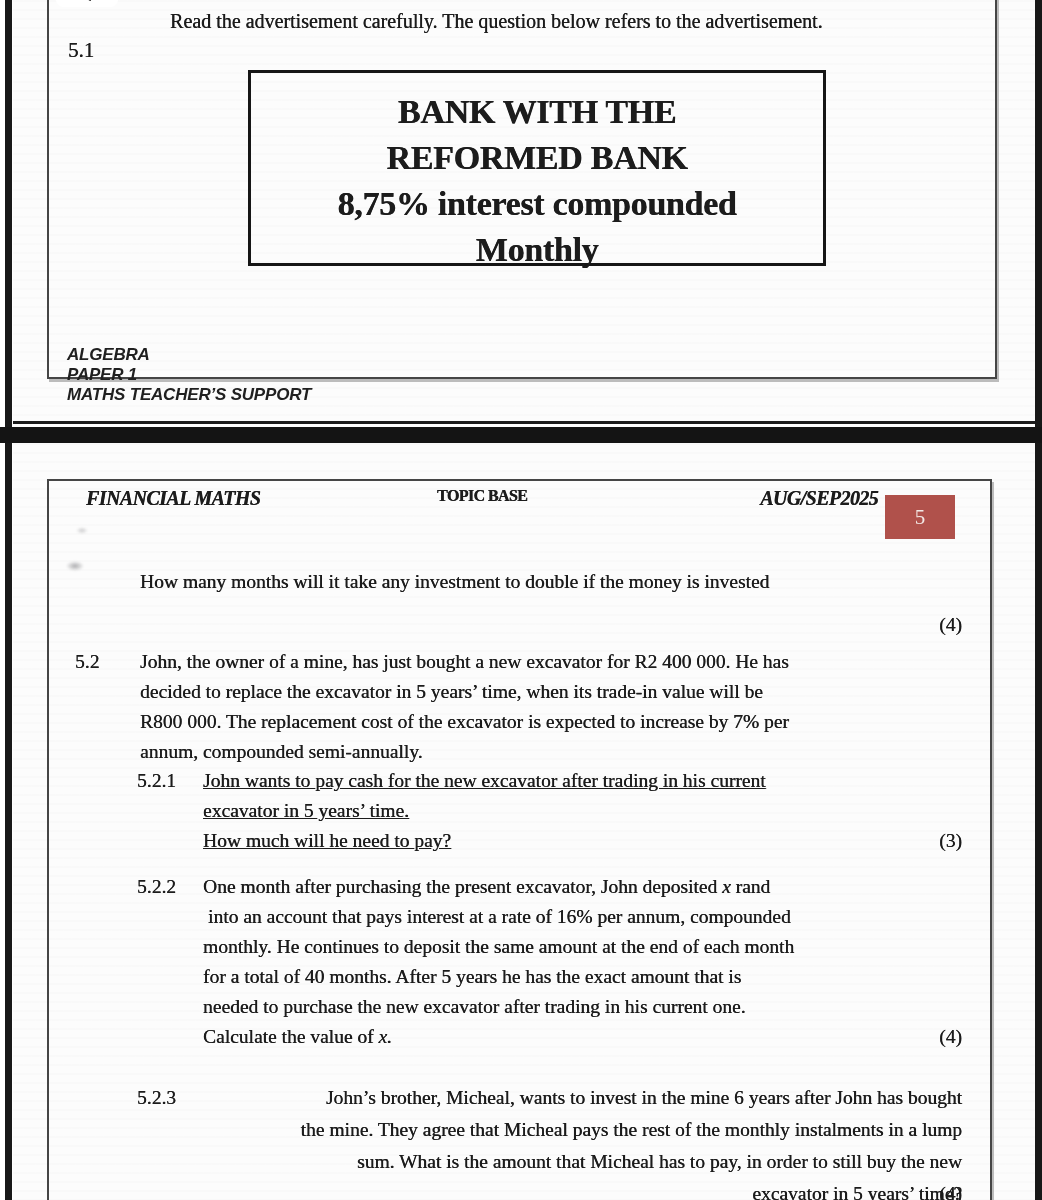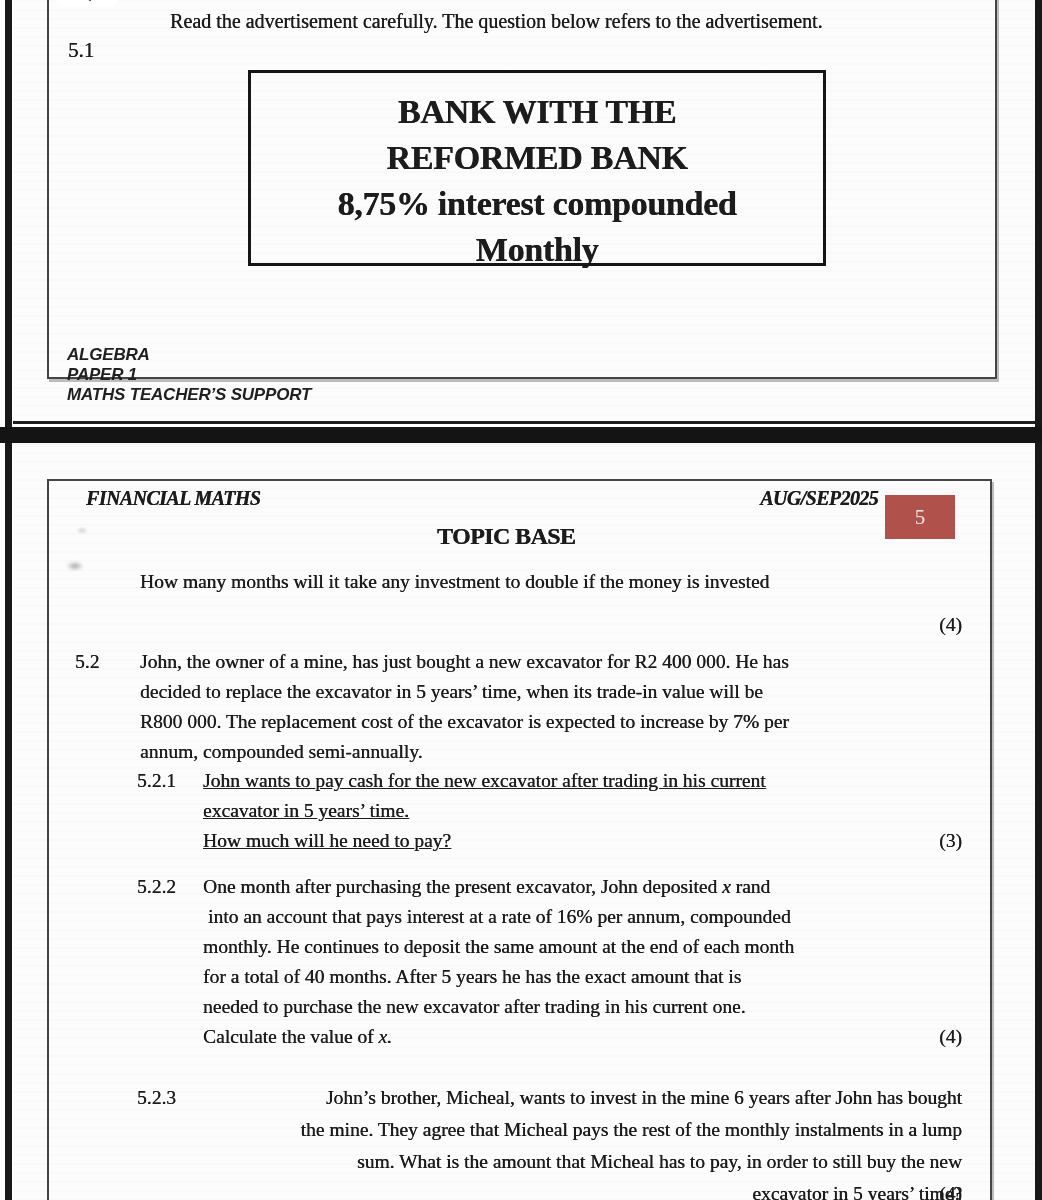--- a/index.html
+++ b/index.html
@@ -44,22 +44,22 @@
   .footer1 { position:absolute; left:2px; top:346px; width:942px; height:24px;
              display:flex; justify-content:space-between; align-items:flex-start;
              padding:0 40px 0 16px;
              font-family:"Liberation Sans","DejaVu Sans",sans-serif;
              font-style:italic; font-weight:bold; font-size:17px; color:#202020;
              letter-spacing:-0.2px;flex-direction:column; }
 
   
   .hdr-left   { position:absolute; left:13px;  top:6px;  font-size:20px; font-weight:bold;
                 font-style:italic; letter-spacing:-0.6px;margin-left:24px; }
-  .hdr-center { position:absolute; left:388px; top:6px;  font-size:24px; font-weight:bold;
-                letter-spacing:-0.6px;margin-top:36px; }
+  .hdr-center { position:absolute; left:388px; top:6px;  font-size:16px; font-weight:bold;
+                letter-spacing:-0.6px; }
   .hdr-right  { position:absolute; right:112px; top:6px; font-size:20px; font-weight:bold;
                 font-style:italic; letter-spacing:-0.6px; }
 
   .badge { position:absolute; left:836px; top:14px; width:70px; height:44px;
            display:flex; align-items:center; justify-content:center;
            color:#f3e9e6; font-size:21px; z-index:2; }
 
   .smudge  { position:absolute; width:18px; height:10px; border-radius:50%;
              background:radial-gradient(closest-side, rgba(90,90,95,.5), rgba(90,90,95,0));
              filter:blur(1px); }

